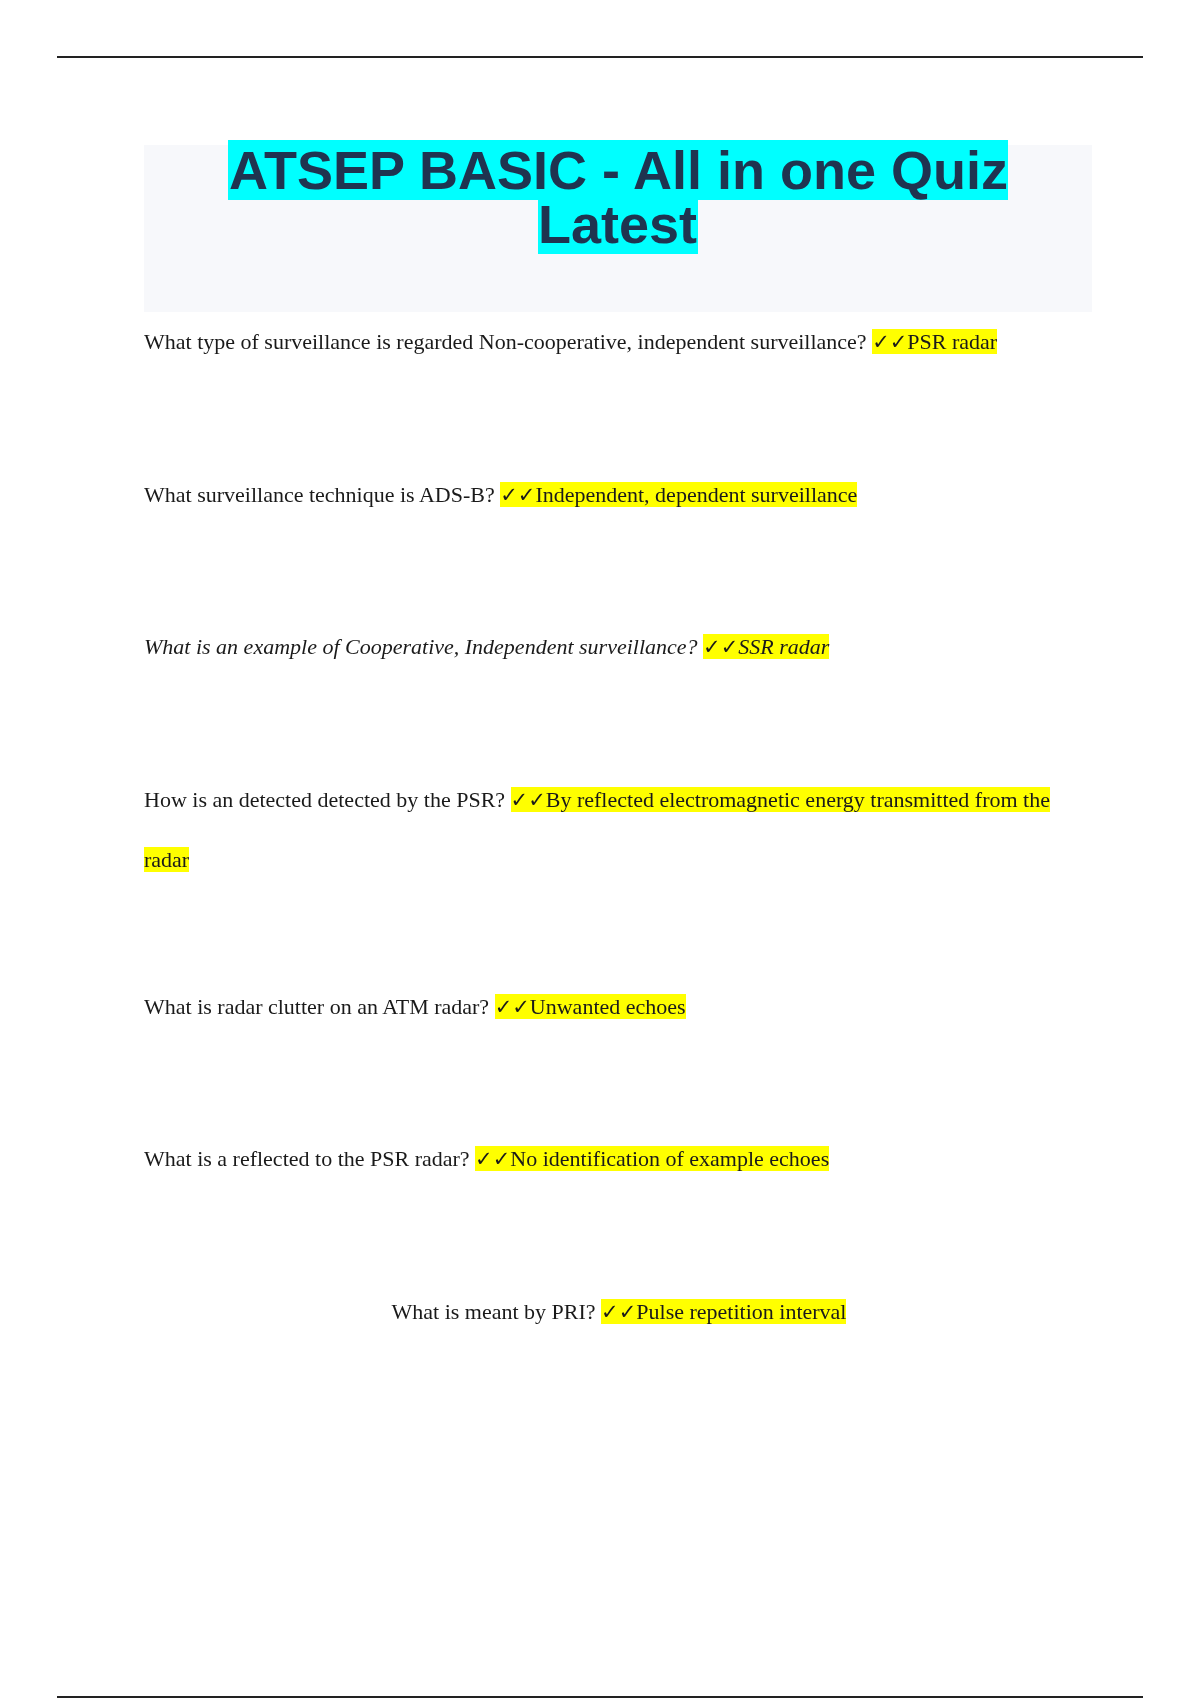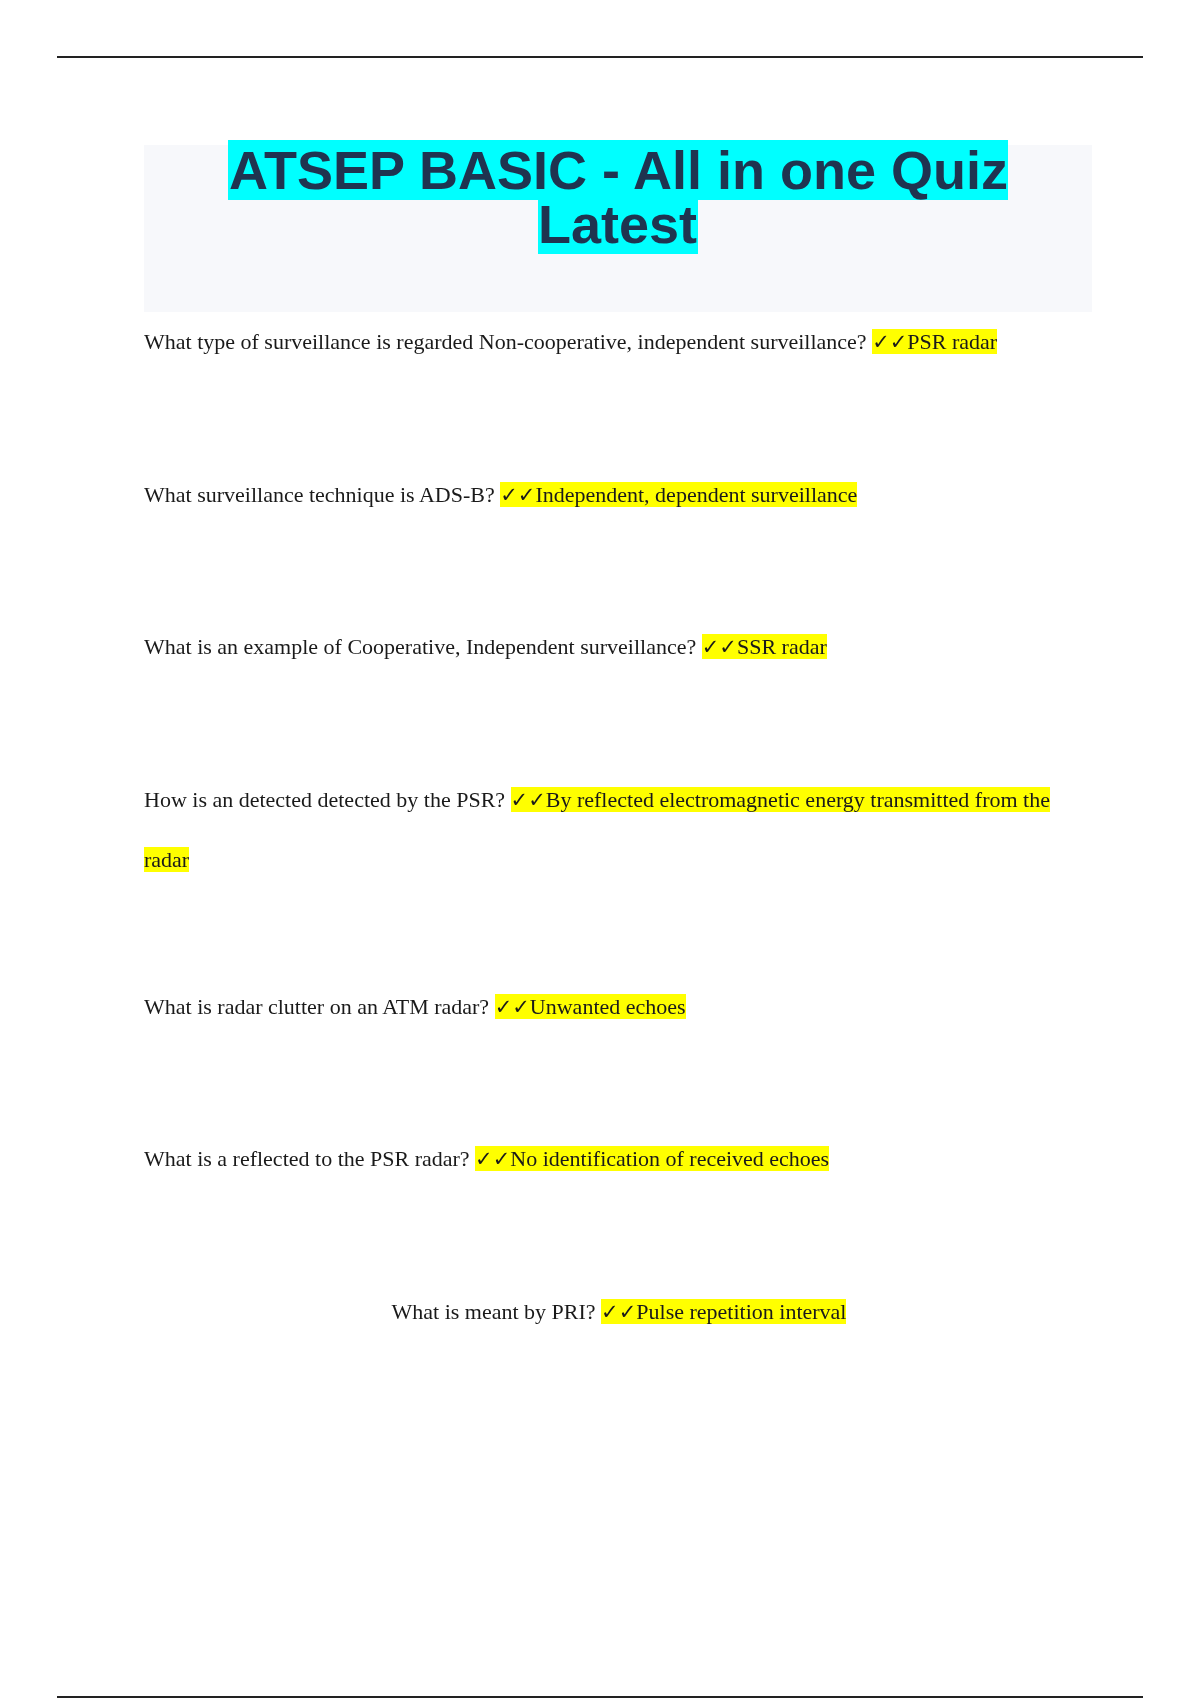--- a/index.html
+++ b/index.html
@@ -39,38 +39,38 @@
 <p class="qa" style="top:300px;">
   <span>What type of surveillance is regarded Non-cooperative, independent surveillance?</span>
   <span class="ans"><span class="check">✓✓</span><span>PSR radar</span></span>
 </p>
 
 <p class="qa" style="top:453px;">
   <span>What surveillance technique is ADS-B?</span>
   <span class="ans"><span class="check">✓✓</span><span>Independent, dependent surveillance</span></span>
 </p>
 
-<p class="qa" style="top:605px;">
+<p class="qa" style="top:605px;font-style:italic;">
   <span>What is an example of Cooperative, Independent surveillance?</span>
   <span class="ans"><span class="check">✓✓</span><span>SSR radar</span></span>
 </p>
 
 <p class="qa" style="top:758px;">
   <span>How is an detected detected by the PSR?</span>
   <span class="ans"><span class="check">✓✓</span><span>By reflected electromagnetic energy transmitted from the radar</span></span>
 </p>
 
 <p class="qa" style="top:965px;">
   <span>What is radar clutter on an ATM radar?</span>
   <span class="ans"><span class="check">✓✓</span><span>Unwanted echoes</span></span>
 </p>
 
 <p class="qa" style="top:1117px;">
   <span>What is a reflected to the PSR radar?</span>
-  <span class="ans"><span class="check">✓✓</span><span>No identification of received echoes</span></span>
+  <span class="ans"><span class="check">✓✓</span><span>No identification of example echoes</span></span>
 </p>
 
 <p class="qa" style="top:1270px;text-align:center;">
   <span>What is meant by PRI?</span>
   <span class="ans"><span class="check">✓✓</span><span>Pulse repetition interval</span></span>
 </p>
 
 <div class="rule rule-bottom"></div>
 
 </body></html>

